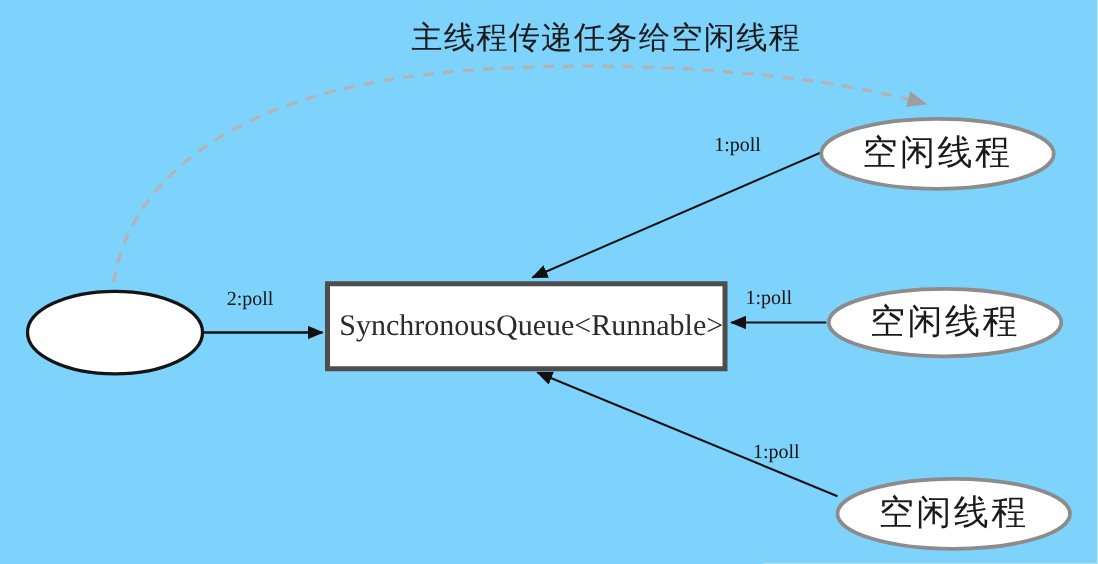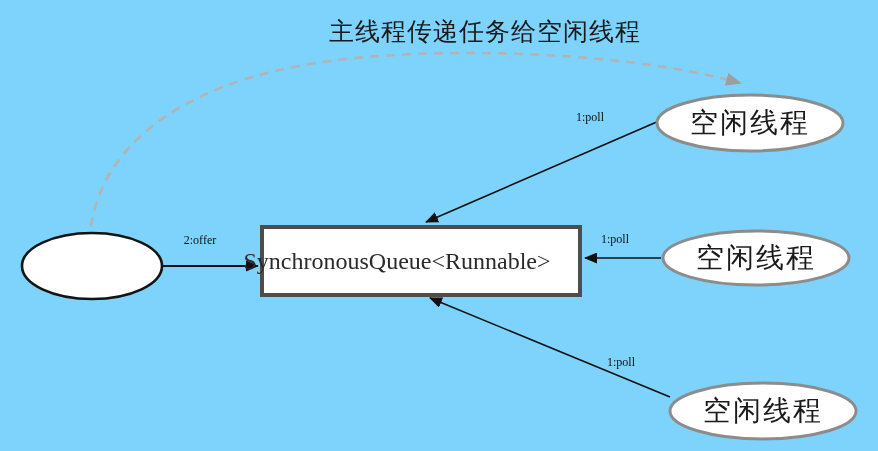--- a/index.html
+++ b/index.html
@@ -24,21 +24,21 @@
     position: absolute;
     transform: translate(-50%, -50%);
     white-space: nowrap;
     color: #1a1a1a;
     line-height: 1;
     font-family: "Liberation Serif", "DejaVu Serif", serif;
   }
   .title-lbl   { font-size: 25px; letter-spacing: 1px; }
   .node-lbl    { font-size: 28px; letter-spacing: 2px; }
   .queue-lbl   { font-size: 24px; color: #2b2b2b; }
-  .edge-lbl    { font-size: 12px; color: #111111; }
+  .edge-lbl    { font-size: 16px; color: #111111; }
 </style>
 </head>
 <body>
 
 <div class="stage">
 
   <svg width="878" height="451" viewBox="0 0 878 451">
     <defs>
       <marker id="ah-black" markerUnits="userSpaceOnUse" markerWidth="14" markerHeight="11" refX="12" refY="5.5" orient="auto">
         <path d="M0,0 L13,5.5 L0,11 Z" fill="#111111"></path>
@@ -65,29 +65,29 @@
     <ellipse cx="750" cy="123" rx="93" ry="28" fill="#ffffff" stroke-width="3" stroke="#8c8c8c"></ellipse>
 
     <ellipse cx="756" cy="258" rx="93" ry="27" fill="#ffffff" stroke-width="3" stroke="#8c8c8c"></ellipse>
 
     <ellipse cx="763" cy="411" rx="93" ry="28" fill="#ffffff" stroke-width="3" stroke="#8c8c8c"></ellipse>
   </svg>
 
   <div class="lbl title-lbl" style="left:485px; top:31px;">主线程传递任务给空闲线程</div>
 
 
-  <div class="lbl queue-lbl" style="left:397px; top:261px;">SynchronousQueue&lt;Runnable&gt;</div>
+  <div class="lbl queue-lbl" style="left:425px; top:261px;">SynchronousQueue&lt;Runnable&gt;</div>
 
   <div class="lbl node-lbl" style="left:750px; top:123px;">空闲线程</div>
 
   <div class="lbl node-lbl" style="left:756px; top:258px;">空闲线程</div>
 
   <div class="lbl node-lbl" style="left:763px; top:411px;">空闲线程</div>
 
-  <div class="lbl edge-lbl" style="left:200px; top:240px;">2:offer</div>
+  <div class="lbl edge-lbl" style="left:200px; top:240px;">2:poll</div>
 
   <div class="lbl edge-lbl" style="left:590px; top:117px;">1:poll</div>
 
   <div class="lbl edge-lbl" style="left:615px; top:239px;">1:poll</div>
 
   <div class="lbl edge-lbl" style="left:621px; top:362px;">1:poll</div>
 
 </div>
 
 </body></html>

